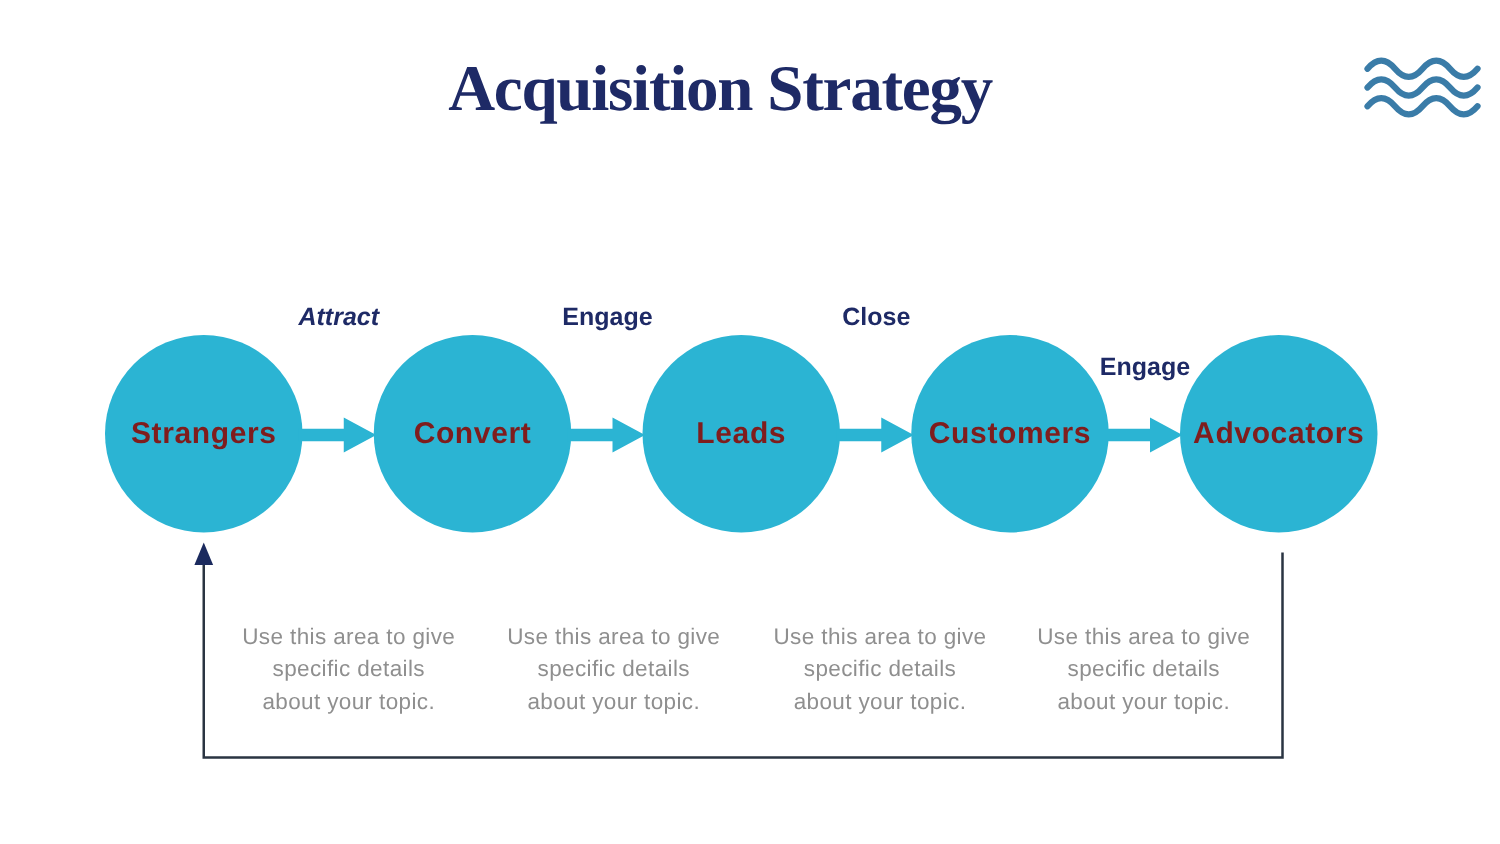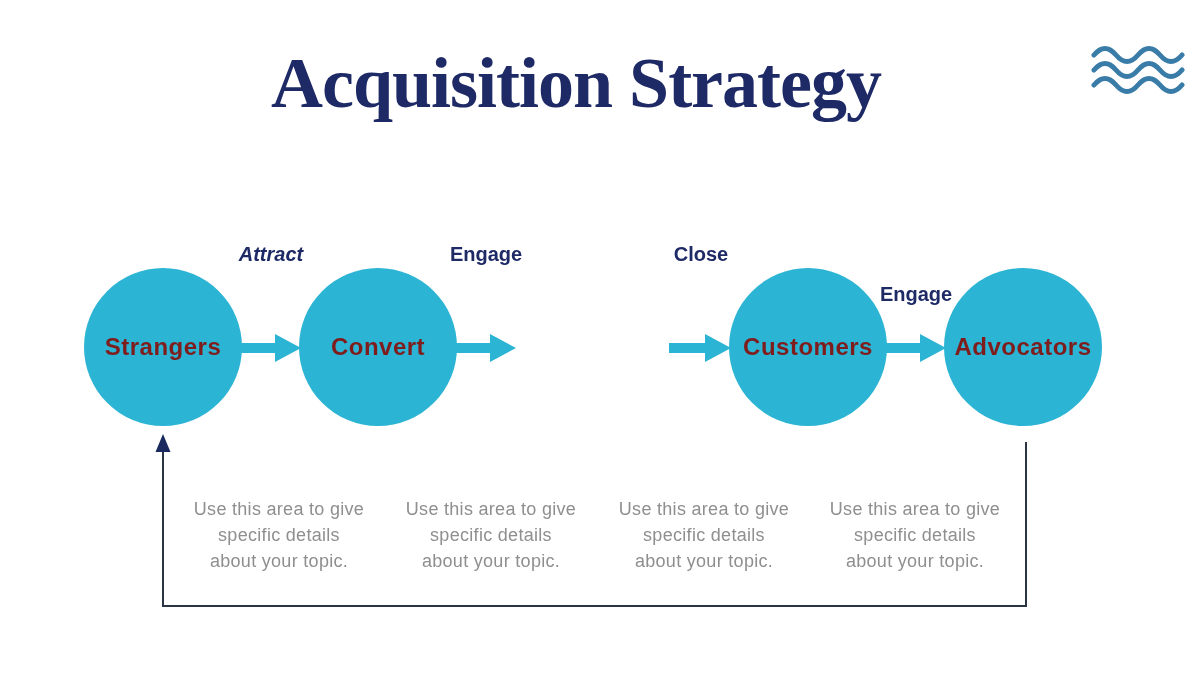--- a/index.html
+++ b/index.html
@@ -10,21 +10,21 @@
     overflow:hidden;
     font-family:"Liberation Sans", sans-serif;
   }
 
   
   .title {
     position:absolute; left:0; top:42px; width:1152px; margin:0;
     text-align:center;
     font-family:"Liberation Serif", serif;
     font-weight:700;
-    font-size:72px;
+    font-size:52px;
     letter-spacing:-1px;
     color:#1E2A66;
   }
 
   
   .waves { position:absolute; left:1091px; top:42px; width:94px; height:58px; }
 
   
   .stage {
     position:absolute; top:268px;
@@ -93,20 +93,23 @@
   <div class="transition transition-1">Engage</div>
   <div class="transition transition-2">Close</div>
   <div class="transition transition-3">Engage</div>
 
   <div class="stage stage-0">
     <span>Strangers</span>
   </div>
   <div class="stage stage-1">
     <span>Convert</span>
   </div>
+  <div class="stage stage-2">
+    <span>Leads</span>
+  </div>
   <div class="stage stage-3">
     <span>Customers</span>
   </div>
   <div class="stage stage-4">
     <span>Advocators</span>
   </div>
 
   <svg class="flow-arrow arrow-0" viewBox="0 0 64 36">
     <polygon points="0,13 36,13 36,4 62,18 36,32 36,23 0,23" fill="#2BB4D3"></polygon>
   </svg>

